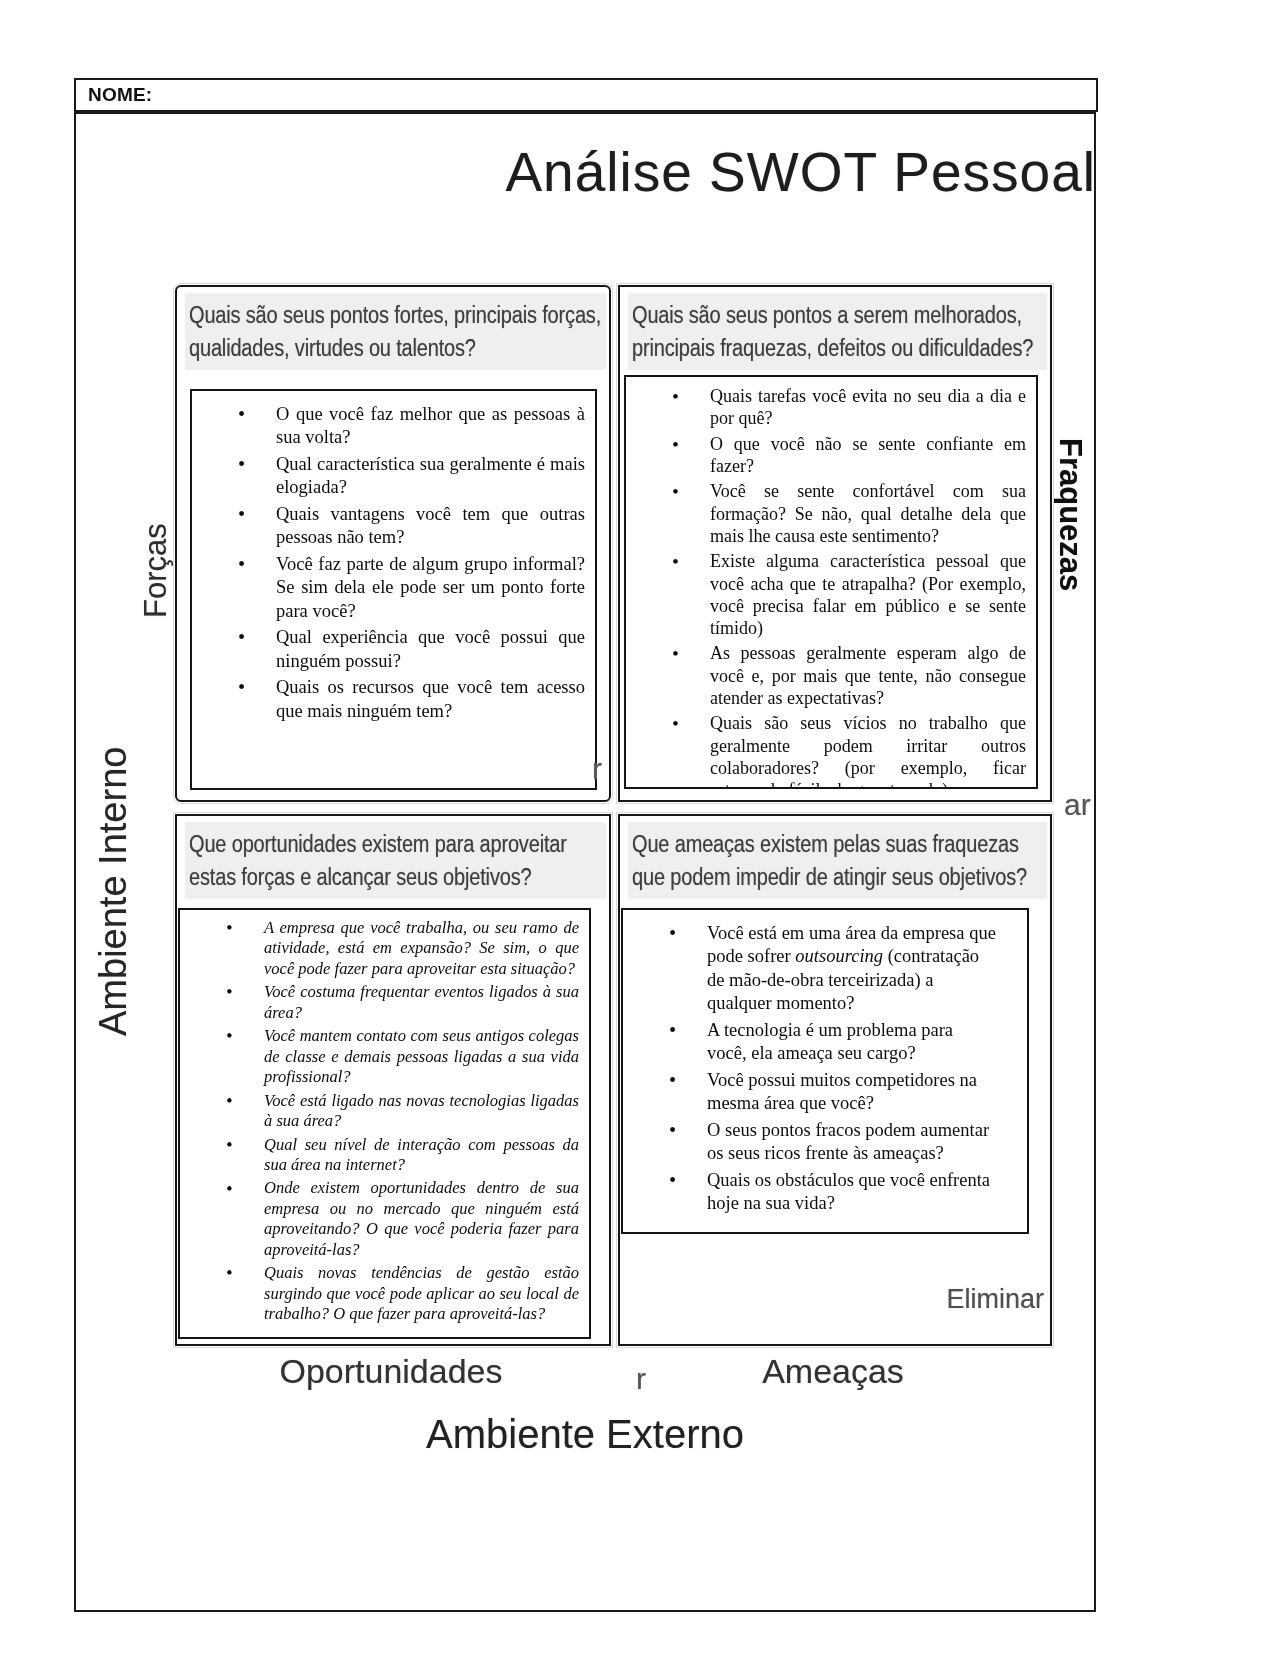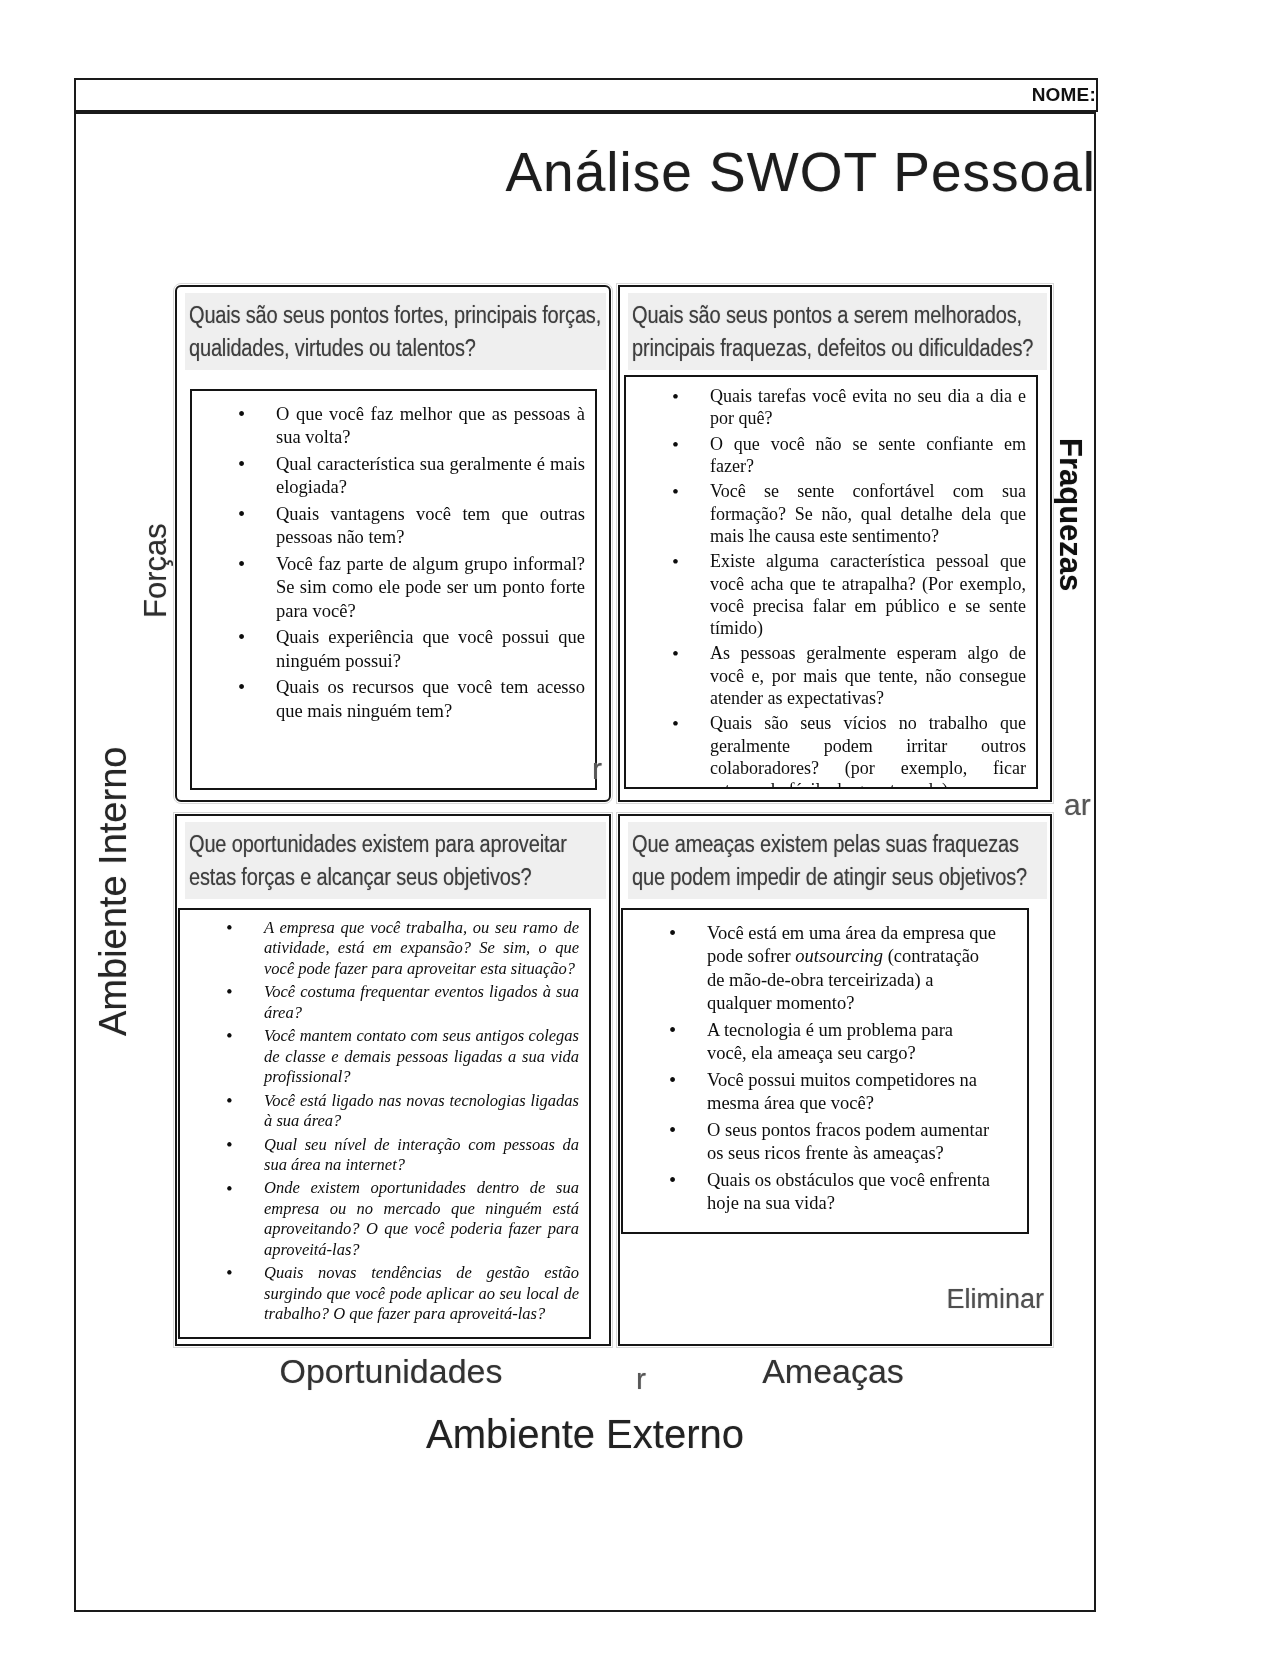--- a/index.html
+++ b/index.html
@@ -6,21 +6,21 @@
   .page {
     position:relative; width:1280px; height:1656px; background:#fff;
     font-family:"Liberation Sans", sans-serif; overflow:hidden;
     -webkit-font-smoothing:antialiased;
   }
   
   .nome-box {
     position:absolute; left:74px; top:78px; width:1008px; height:30px;
     border:2px solid #1a1a1a; background:#fff;
     display:flex; align-items:center; padding-left:12px;
-    font-size:19px; font-weight:700; color:#111; letter-spacing:.2px;justify-content:flex-end;
+    font-size:19px; font-weight:700; color:#111; letter-spacing:.2px;
   }
   
   .frame {
     position:absolute; left:74px; top:112px; width:1018px; height:1496px;
     border:2px solid #1a1a1a; background:#fff;
   }
   .title {
     position:absolute; left:74px; width:1022px; top:140px;
     text-align:right; font-size:55px; font-weight:400; color:#1d1d1d;
     letter-spacing:1px; text-shadow:0 0 1px rgba(90,90,90,.55);
@@ -114,22 +114,22 @@
   <div class="quad q-strengths">
     <div class="q-header">
       <span class="scale">Quais são seus pontos fortes, principais forças, qualidades, virtudes ou talentos?</span>
     </div>
     <div class="q-inner">
       <ul class="qlist">
 
       <li>O que você faz melhor que as pessoas à sua volta?</li>
           <li>Qual característica sua geralmente é mais elogiada?</li>
           <li>Quais vantagens você tem que outras pessoas não tem?</li>
-          <li>Você faz parte de algum grupo informal? Se sim como ele pode ser um ponto forte para você?</li>
-          <li>Quais experiência que você possui que ninguém possui?</li>
+          <li>Você faz parte de algum grupo informal? Se sim dela ele pode ser um ponto forte para você?</li>
+          <li>Qual experiência que você possui que ninguém possui?</li>
           <li>Quais os recursos que você tem acesso que mais ninguém tem?</li>
         </ul>
     </div>
   </div>
 
   <div class="quad q-weaknesses">
     <div class="q-header">
       <span class="scale">Quais são seus pontos a serem melhorados, principais fraquezas, defeitos ou dificuldades?</span>
     </div>
     <div class="q-inner">

